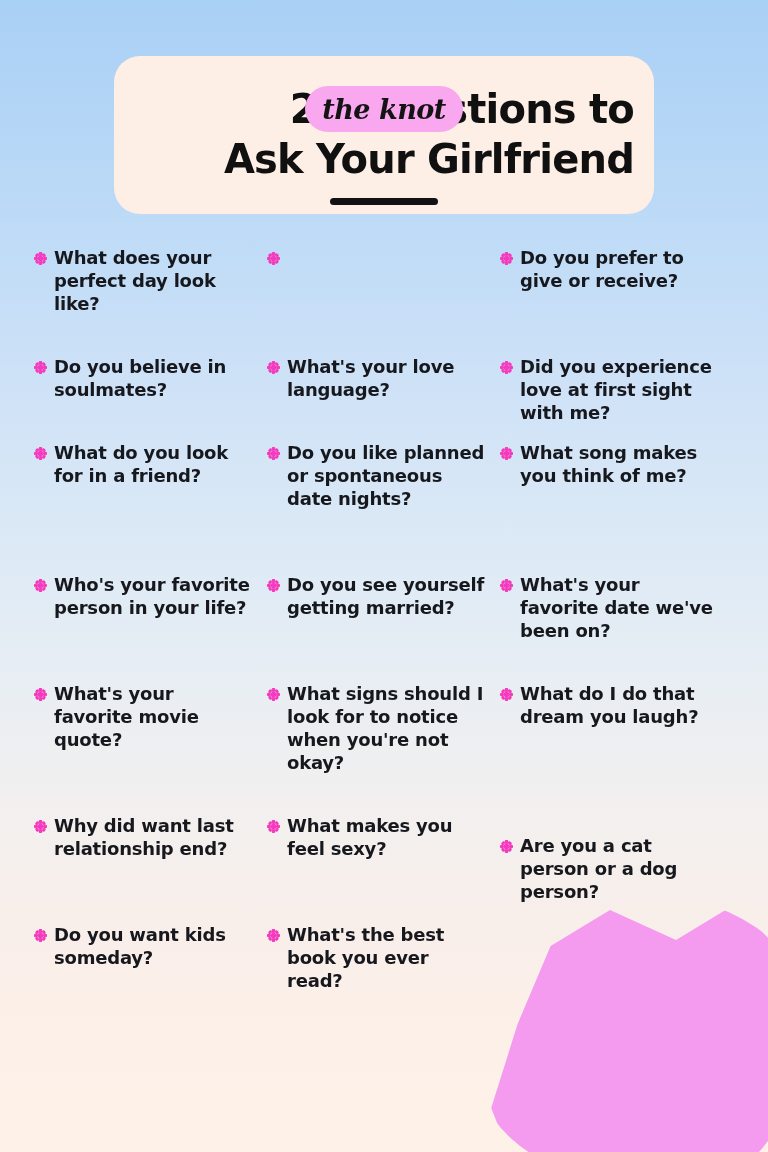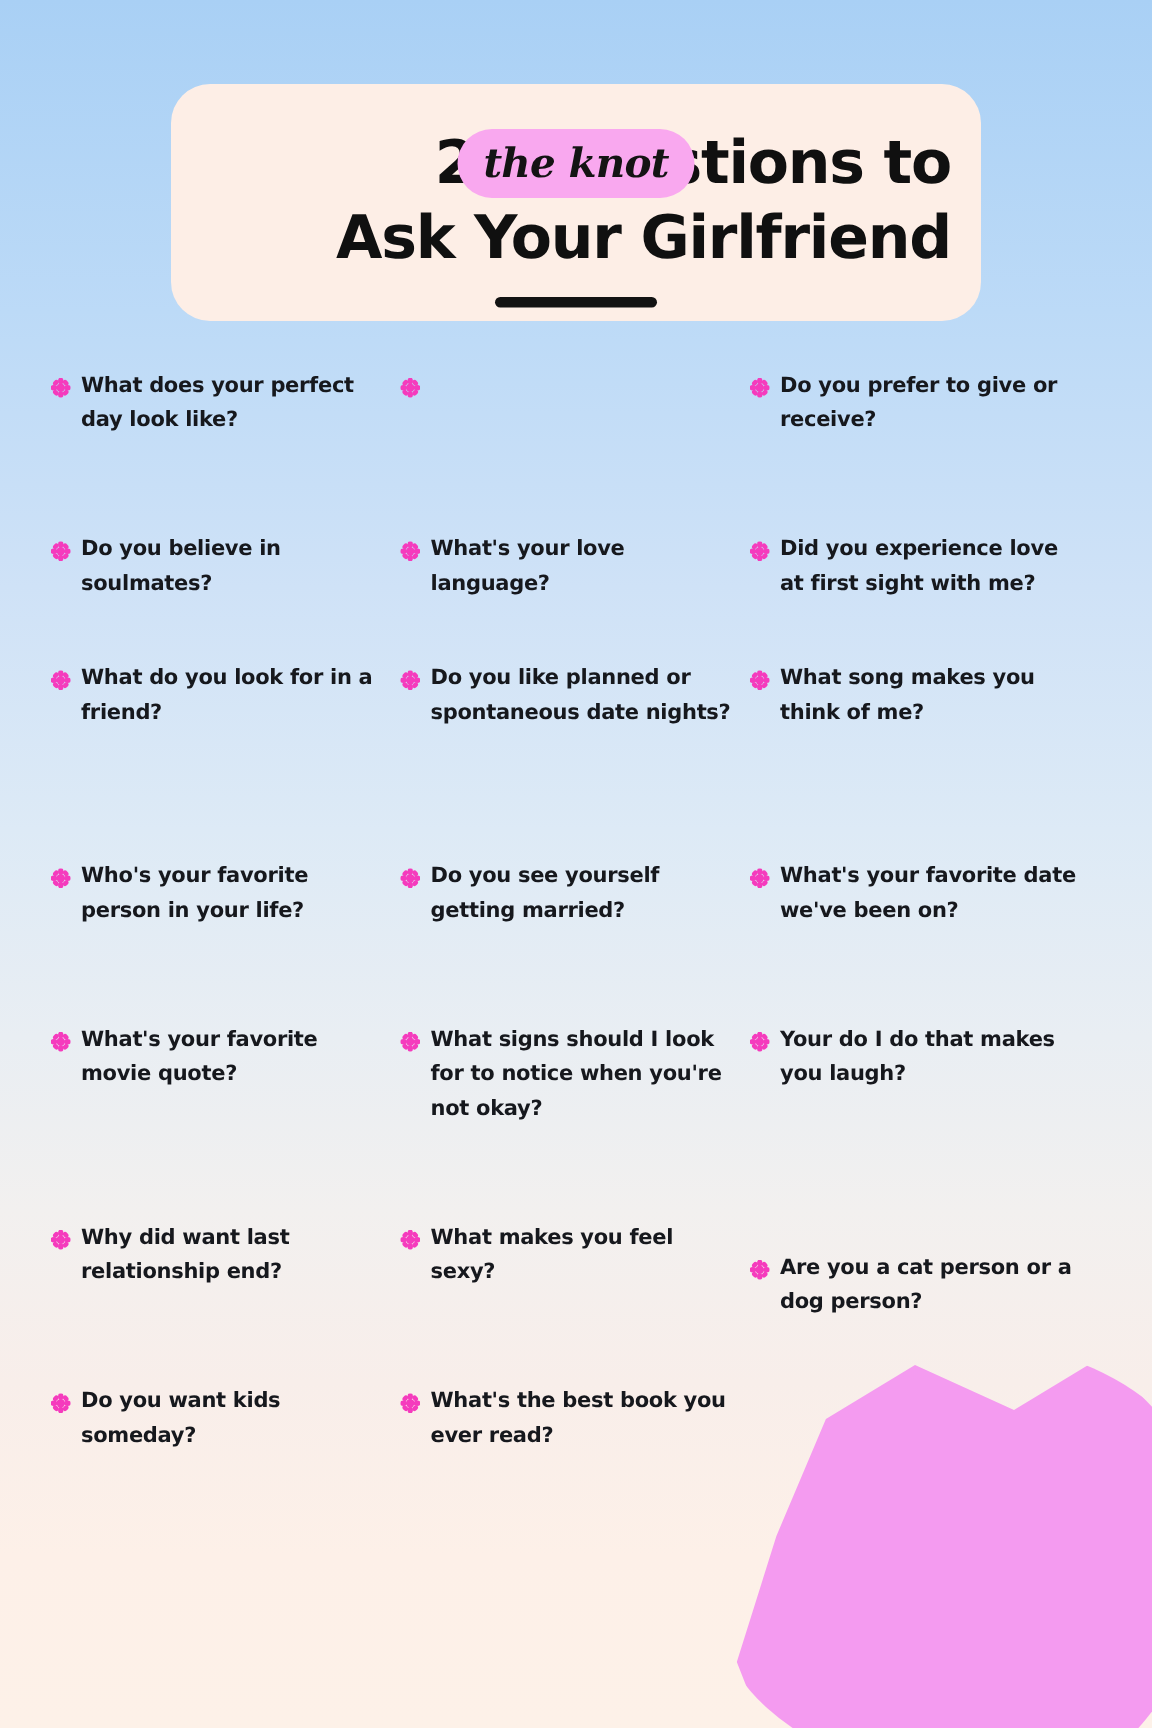--- a/index.html
+++ b/index.html
@@ -106,21 +106,21 @@
     width: 13px;
     height: 13px;
     margin-top: 6px;
     margin-right: 7px;
     position: relative;
   }
   .bullet svg { display: block; }
   .q-text {
     font-family: "DejaVu Sans", sans-serif;
     font-weight: bold;
-    font-size: 14px;
+    font-size: 18px;
     line-height: 23px;
     color: #16181d;
     letter-spacing: -0.2px;
   }
 </style>
 </head>
 <body>
 
 <div class="page">
 
@@ -475,21 +475,21 @@
                 <ellipse cx="12" cy="20.4" rx="3.3" ry="4.2"></ellipse>
                 <ellipse cx="3.6" cy="12" rx="4.2" ry="3.3"></ellipse>
                 <ellipse cx="20.4" cy="12" rx="4.2" ry="3.3"></ellipse>
                 <ellipse cx="5.9" cy="5.9" rx="3.9" ry="2.9" transform="rotate(-45 5.9 5.9)"></ellipse>
                 <ellipse cx="18.1" cy="18.1" rx="3.9" ry="2.9" transform="rotate(-45 18.1 18.1)"></ellipse>
                 <ellipse cx="18.1" cy="5.9" rx="3.9" ry="2.9" transform="rotate(45 18.1 5.9)"></ellipse>
                 <ellipse cx="5.9" cy="18.1" rx="3.9" ry="2.9" transform="rotate(45 5.9 18.1)"></ellipse>
               </g>
             </svg>
           </span>
-          <span class="q-text">Your do I do that makes you laugh?</span>
+          <span class="q-text">What do I do that dream you laugh?</span>
         </div>
         <div class="q-item" style="min-height: 109px; margin-top: 20px;">
           <span class="bullet">
             <svg width="13" height="13" viewBox="0 0 24 24">
               <g fill="#f53bbd">
                 <circle cx="12" cy="12" r="5.2"></circle>
                 <ellipse cx="12" cy="3.6" rx="3.3" ry="4.2"></ellipse>
                 <ellipse cx="12" cy="20.4" rx="3.3" ry="4.2"></ellipse>
                 <ellipse cx="3.6" cy="12" rx="4.2" ry="3.3"></ellipse>
                 <ellipse cx="20.4" cy="12" rx="4.2" ry="3.3"></ellipse>

